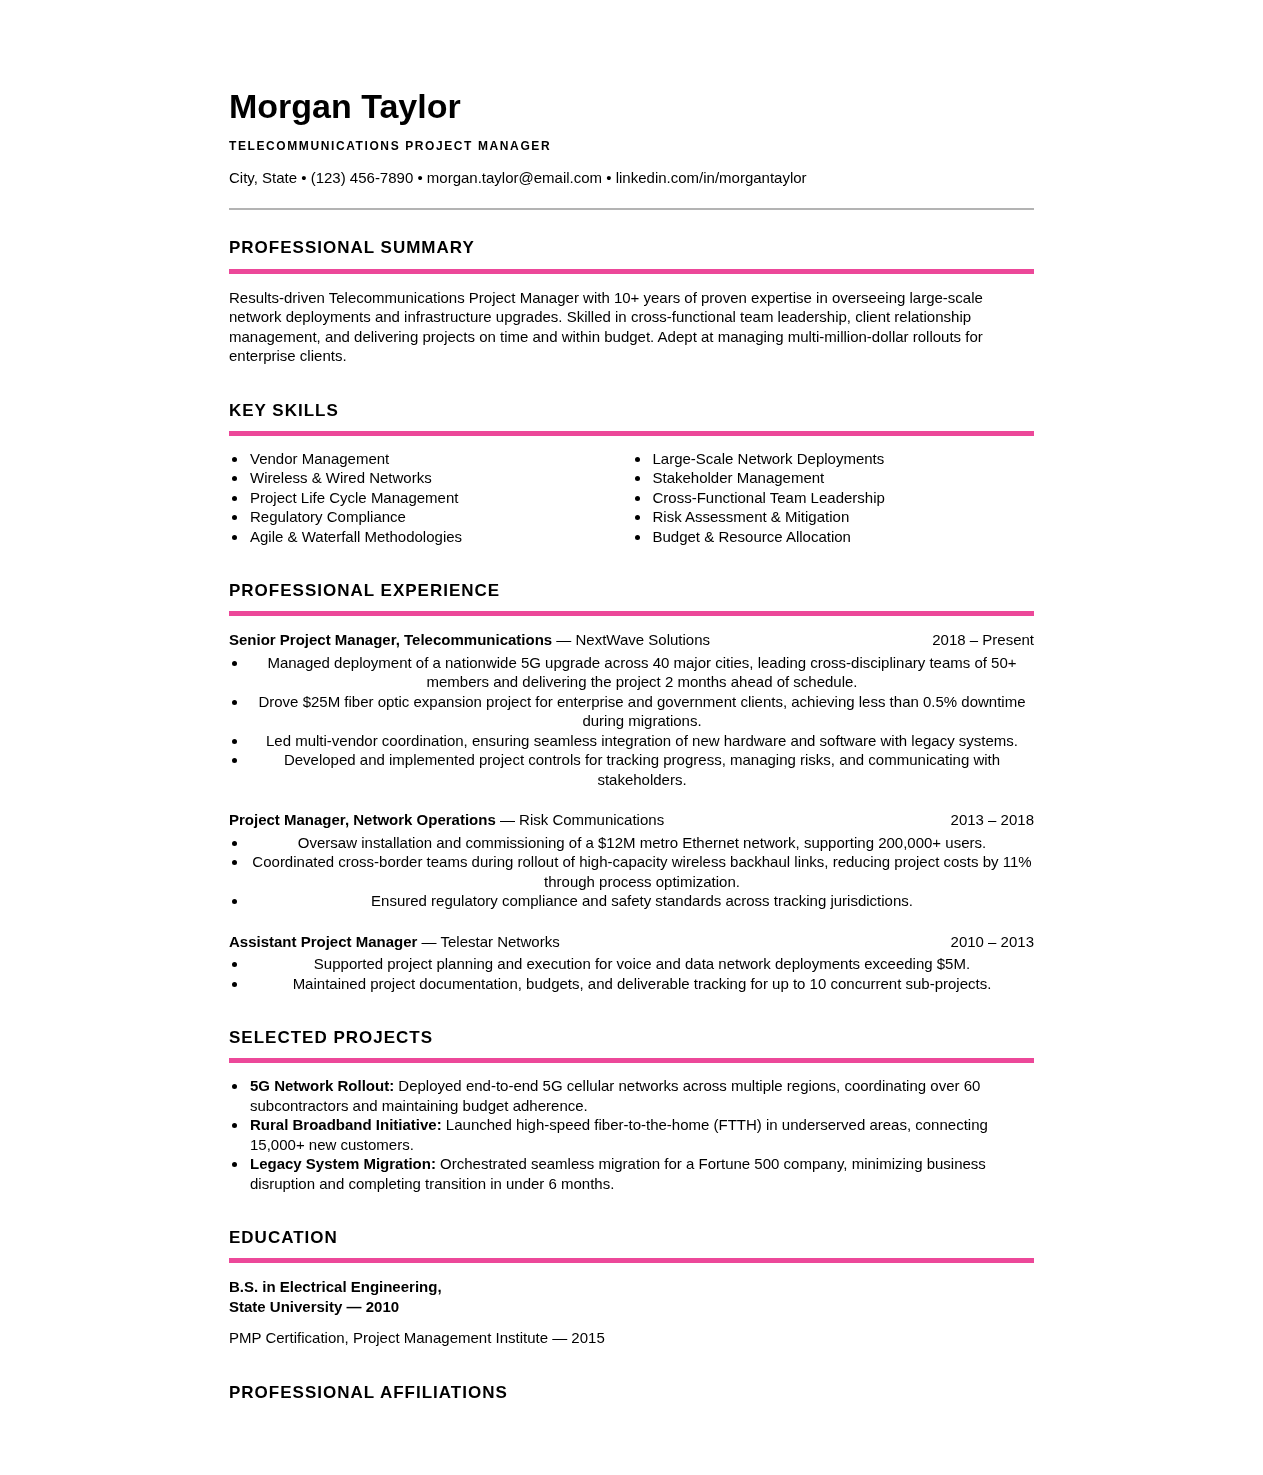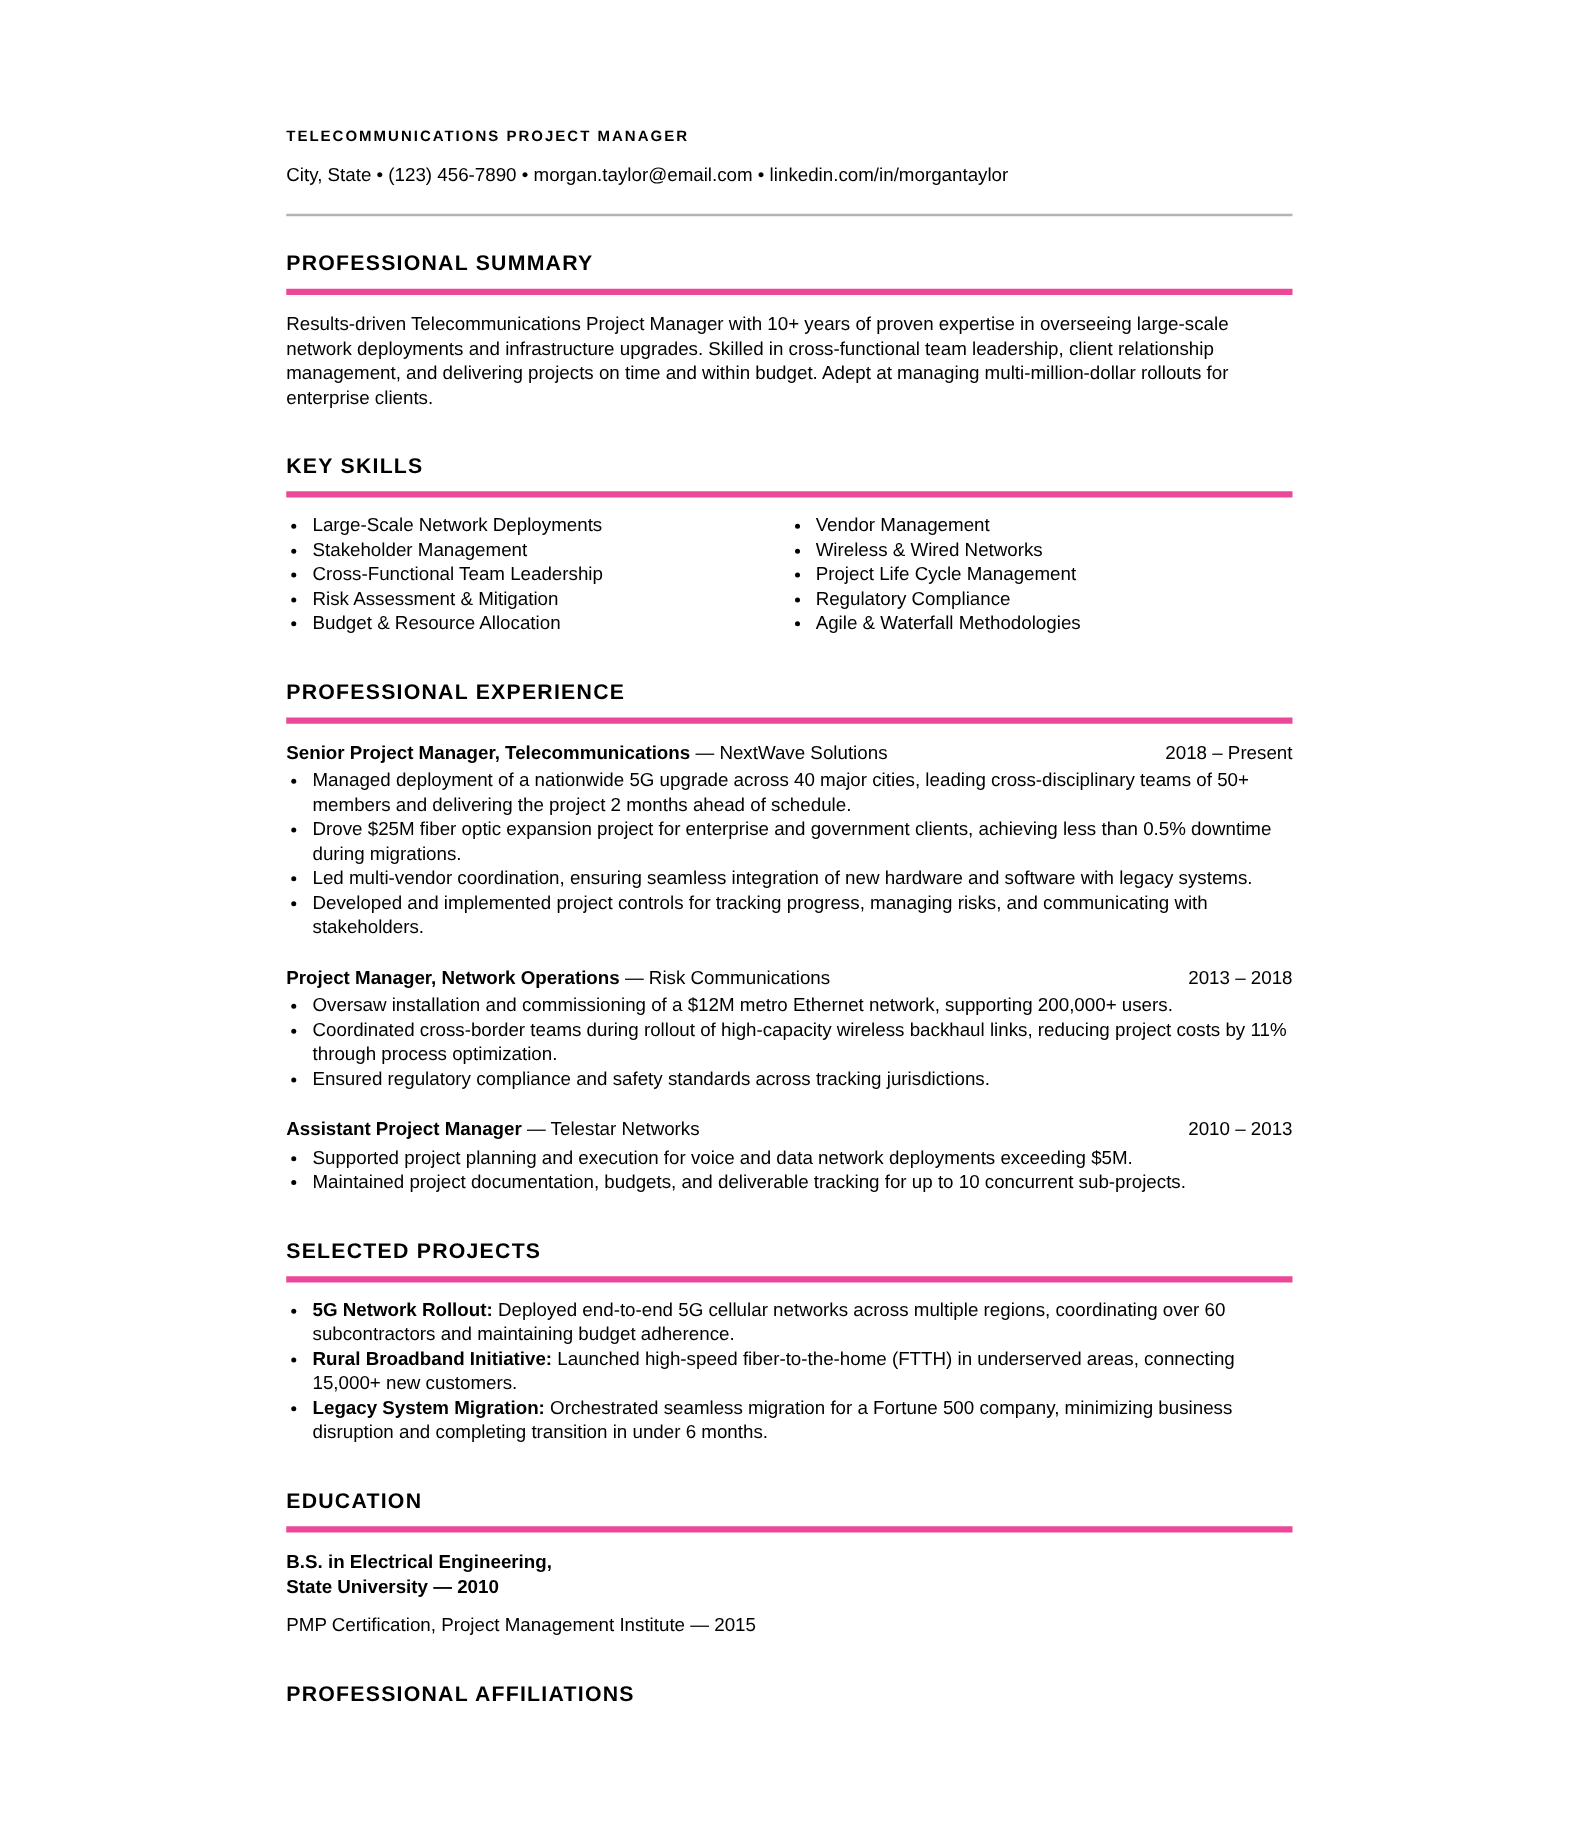--- a/index.html
+++ b/index.html
@@ -33,63 +33,64 @@
   ul.bullets { margin: 13px 0 0; padding-left: 19px; list-style: disc; }
   ul.bullets li { padding-left: 2px; }
 
   
   .skills-grid { display: flex; }
   .skills-grid ul { width: 404px; margin: 13px 0 0; padding-left: 19px; list-style: disc; }
   .skills-grid li { padding-left: 2px; }
 
   
   .jobs { margin-top: 1px; }
-  .job { margin-top: 14px; }
+  .job { margin-top: 14px; text-align: center; }
   .job + .job { margin-top: 21px; }
   .job-header { display: flex; justify-content: space-between; align-items: baseline; }
   .bold { font-weight: 700; }
   .job-dates { white-space: nowrap; }
   .job ul.bullets { margin-top: 3px; }
 
   
   .edu-degree { margin: 14px 0 0; font-weight: bold; }
   .edu-cert { margin: 12px 0 0; }
 </style>
 </head>
 <body>
 
 <div class="page">
 
   <header>
+    <h1 class="name">Morgan Taylor</h1>
     <div class="candidate-title">TELECOMMUNICATIONS PROJECT MANAGER</div>
     <div class="contact">City, State • (123) 456-7890 • morgan.taylor@email.com • linkedin.com/in/morgantaylor</div>
     <hr class="header-rule">
   </header>
 
   <section>
     <h2 class="section-heading first">PROFESSIONAL SUMMARY</h2>
     <p class="body-text">Results-driven Telecommunications Project Manager with 10+ years of proven expertise in overseeing large-scale network deployments and infrastructure upgrades. Skilled in cross-functional team leadership, client relationship management, and delivering projects on time and within budget. Adept at managing multi-million-dollar rollouts for enterprise clients.</p>
   </section>
 
   <section>
     <h2 class="section-heading">KEY SKILLS</h2>
     <div class="skills-grid">
       <ul>
+        <li>Vendor Management</li>
+        <li>Wireless &amp; Wired Networks</li>
+        <li>Project Life Cycle Management</li>
+        <li>Regulatory Compliance</li>
+        <li>Agile &amp; Waterfall Methodologies</li>
+      </ul>
+      <ul>
         <li>Large-Scale Network Deployments</li>
         <li>Stakeholder Management</li>
         <li>Cross-Functional Team Leadership</li>
         <li>Risk Assessment &amp; Mitigation</li>
         <li>Budget &amp; Resource Allocation</li>
-      </ul>
-      <ul>
-        <li>Vendor Management</li>
-        <li>Wireless &amp; Wired Networks</li>
-        <li>Project Life Cycle Management</li>
-        <li>Regulatory Compliance</li>
-        <li>Agile &amp; Waterfall Methodologies</li>
       </ul>
     </div>
   </section>
 
   <section>
     <h2 class="section-heading">PROFESSIONAL EXPERIENCE</h2>
     <div class="jobs">
 
       <div class="job">
         <div class="job-header">

